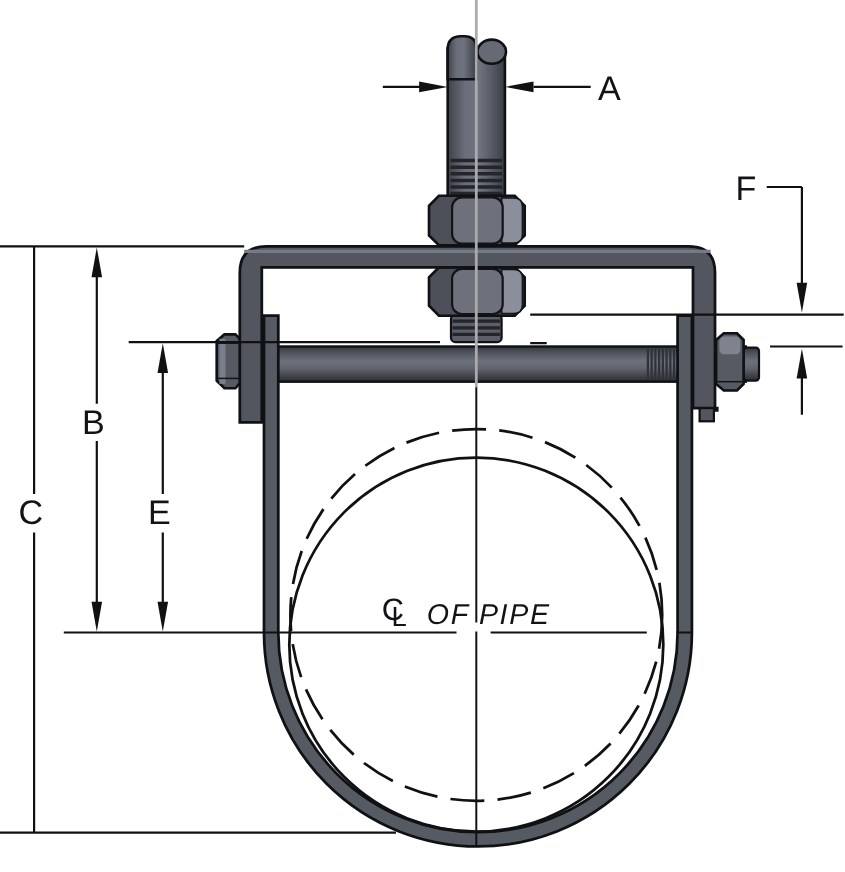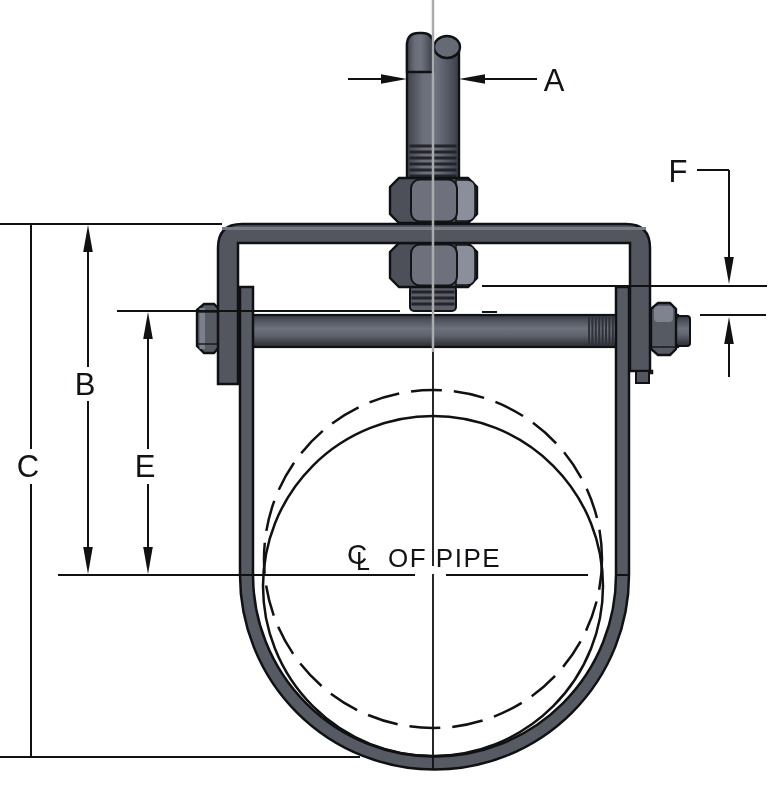--- a/index.html
+++ b/index.html
@@ -34,20 +34,21 @@
     font-size:28px;
   }
   .clsym .c-part{position:absolute;left:0;top:0;line-height:1;}
   .clsym .l-part{position:absolute;left:9px;top:8px;font-size:25px;line-height:1;}
   .pipetext{
     font-size:26px;
     letter-spacing:1.5px;
     padding-top:4px;
     margin-left:14px;
     white-space:nowrap;
+    font-style:italic;
   }
 </style>
 </head>
 <body>
 
 <div class="canvas">
 
   <svg width="768" height="793" viewBox="0 0 768 793" aria-hidden="true">
     <defs>
       <linearGradient id="gRod" x1="0" y1="0" x2="1" y2="0">

